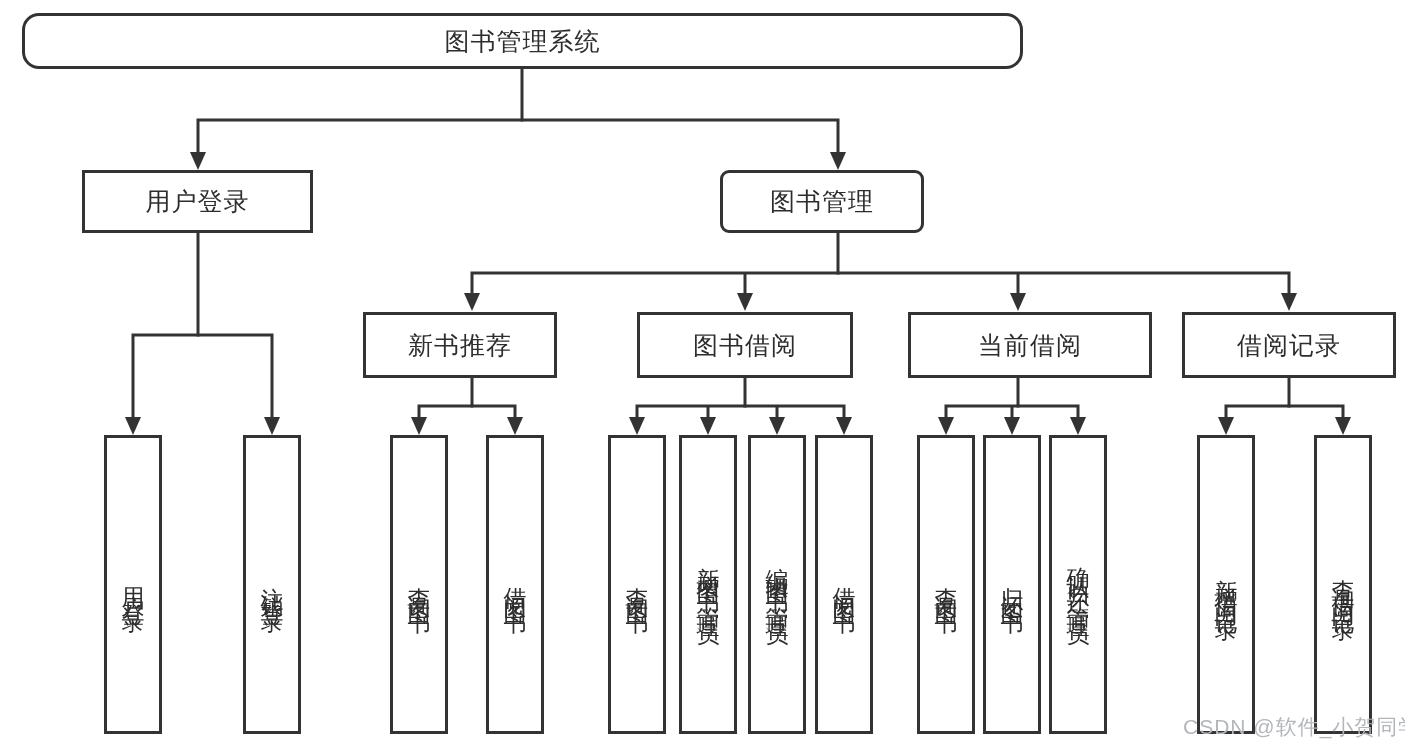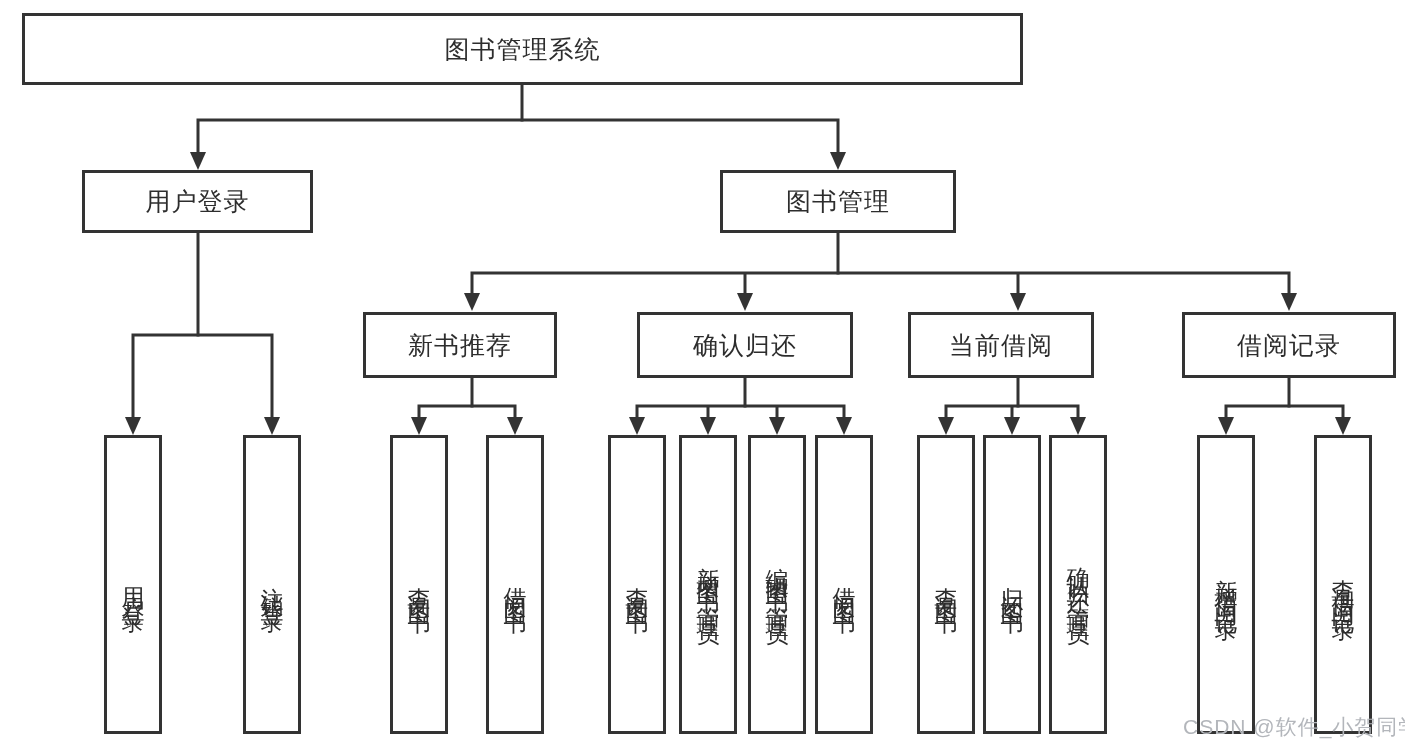--- a/index.html
+++ b/index.html
@@ -114,28 +114,28 @@
     </g>
 
     <g>
       <path class="cline" d="M1289,378 V407.5"></path>
       <path class="cline" d="M1226,423 V406 H1343 V423"></path>
       <polygon class="ahead" points="1218,417 1234,417 1226,435"></polygon>
       <polygon class="ahead" points="1335,417 1351,417 1343,435"></polygon>
     </g>
   </svg>
 
-  <div class="node h" style="left:22px; top:13px; width:1001px; height:72px;">图书管理系统</div>
+  <div class="node h" style="left:22px; top:13px; width:1001px; height:56px;border-radius:17px;">图书管理系统</div>
 
   <div class="node h" style="left:82px; top:170px; width:231px; height:63px;">用户登录</div>
-  <div class="node h" style="left:720px; top:170px; width:236px; height:63px;">图书管理</div>
+  <div class="node h" style="left:720px; top:170px; width:204px; height:63px;border-radius:9px;">图书管理</div>
 
   <div class="node h" style="left:363px; top:312px; width:194px; height:66px;">新书推荐</div>
-  <div class="node h" style="left:637px; top:312px; width:216px; height:66px;">确认归还</div>
-  <div class="node h" style="left:908px; top:312px; width:186px; height:66px;">当前借阅</div>
+  <div class="node h" style="left:637px; top:312px; width:216px; height:66px;">图书借阅</div>
+  <div class="node h" style="left:908px; top:312px; width:244px; height:66px;">当前借阅</div>
   <div class="node h" style="left:1182px; top:312px; width:214px; height:66px;">借阅记录</div>
 
   <div class="node v" style="left:104px; top:435px; width:58px; height:299px;">用户登录</div>
   <div class="node v" style="left:243px; top:435px; width:58px; height:299px;">注销登录</div>
 
   <div class="node v" style="left:390px; top:435px; width:58px; height:299px;">查询图书</div>
   <div class="node v" style="left:486px; top:435px; width:58px; height:299px;">借阅图书</div>
 
   <div class="node v" style="left:608px; top:435px; width:58px; height:299px;">查询图书</div>
   <div class="node v" style="left:679px; top:435px; width:58px; height:299px;">新增图书（管理员）</div>

